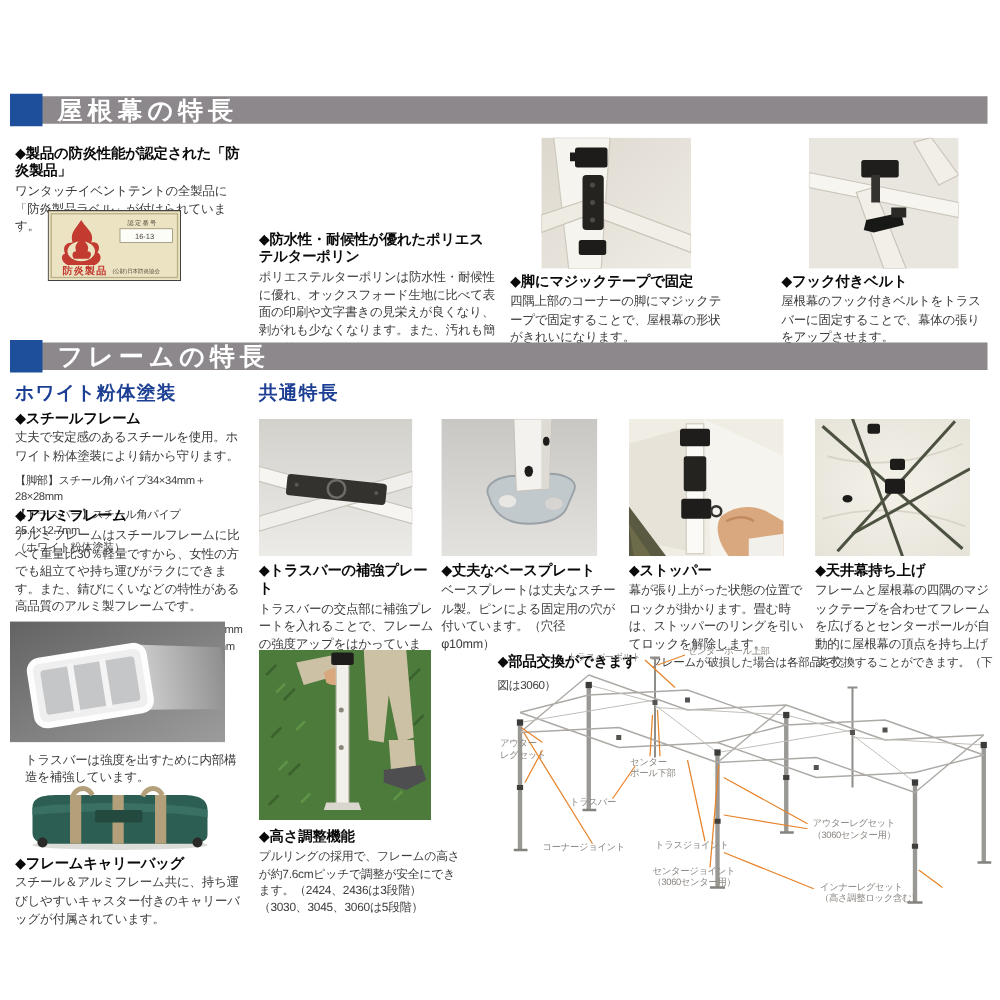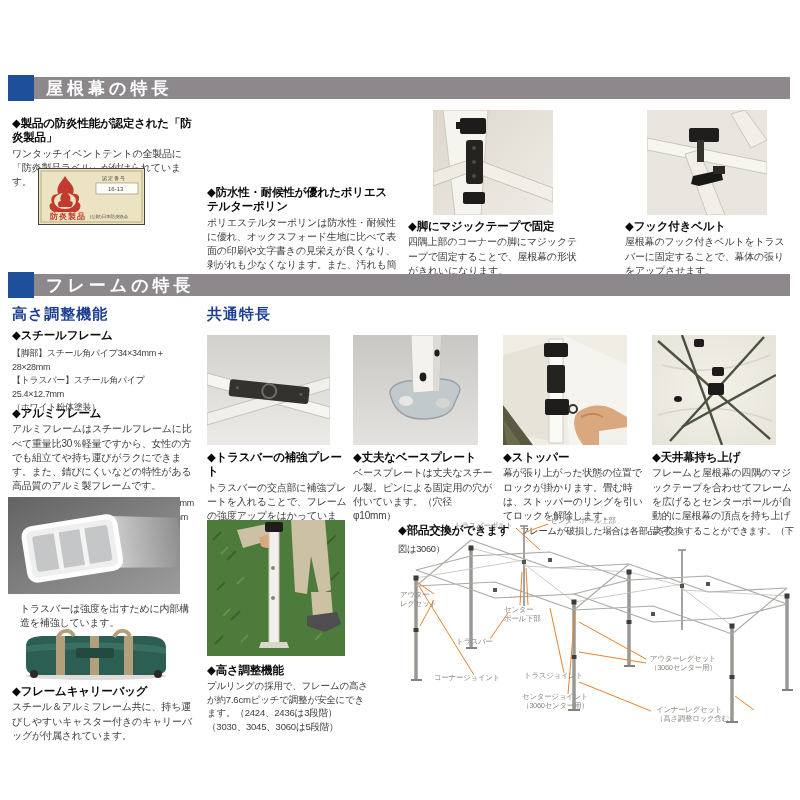--- a/index.html
+++ b/index.html
@@ -3,21 +3,21 @@
 <meta charset="utf-8">
 <style>
   * { margin:0; padding:0; box-sizing:border-box; }
   html,body { background:#fff; }
   body { font-family:"Liberation Sans","DejaVu Sans",sans-serif; }
   .page { position:relative; width:800px; height:800px; background:#fff; overflow:hidden; }
 
   
   .secbar { position:absolute; left:8px; width:782px; height:22px; background:#8d888c; display:flex; align-items:center; }
   .secbar .sq { position:absolute; left:0; top:-2px; width:26px; height:26px; background:#1d4f9a; }
-  .secbar .bartitle { margin-left:38px; color:#fff; font-weight:bold; font-size:17px; letter-spacing:4px; }
+  .secbar .bartitle { margin-left:38px; color:#fff; font-weight:bold; font-size:20px; letter-spacing:4px; }
 
   .h-blue { position:absolute; color:#1c3f94; font-weight:bold; font-size:15px; letter-spacing:1px; }
 
   .ftitle { font-weight:bold; font-size:11.5px; color:#0a0a0a; letter-spacing:-0.2px; line-height:1.25; }
   .fbody  { font-size:10px; color:#3c3c3c; line-height:1.42; letter-spacing:-0.2px; margin-top:2px; }
   .fspec  { font-size:9px; color:#3c3c3c; line-height:1.5; letter-spacing:-0.3px; }
   .abs { position:absolute; }
   .photo { position:absolute; overflow:hidden; }
   .photo svg { display:block; }
 
@@ -111,24 +111,25 @@
   <div class="abs" style="left:625px; top:219px; width:168px;">
     <div class="ftitle">◆フック付きベルト</div>
     <div class="fbody">屋根幕のフック付きベルトをトラスバーに固定することで、幕体の張りをアップさせます。</div>
   </div>
 
   <div class="secbar" style="top:274px;align-items:center;">
     <div class="sq"></div>
     <div class="bartitle">フレームの特長</div>
   </div>
 
-  <div class="h-blue" style="left:12px; top:305px;">高さ調整機能</div>
+  <div class="h-blue" style="left:12px; top:305px;">ホワイト粉体塗装</div>
 
   <div class="abs" style="left:12px; top:328px; width:182px;">
     <div class="ftitle">◆スチールフレーム</div>
+    <div class="fbody">丈夫で安定感のあるスチールを使用。ホワイト粉体塗装により錆から守ります。</div>
     <div class="fspec" style="margin-top:5px;">【脚部】スチール角パイプ34×34mm＋28×28mm</div>
     <div class="fspec">【トラスバー】スチール角パイプ25.4×12.7mm</div>
     <div class="fspec">（ホワイト粉体塗装）</div>
   </div>
 
   <div class="abs" style="left:12px; top:406px; width:184px;">
     <div class="ftitle">◆アルミフレーム</div>
     <div class="fbody">アルミフレームはスチールフレームに比べて重量比30％軽量ですから、女性の方でも組立てや持ち運びがラクにできます。また、錆びにくいなどの特性がある高品質のアルミ製フレームです。</div>
     <div class="fspec" style="margin-top:4px;">【脚部】アルミ角パイプ34×34mm＋28×28mm</div>
     <div class="fspec">【トラスバー】アルミ角パイプ25.4×12.7mm</div>

